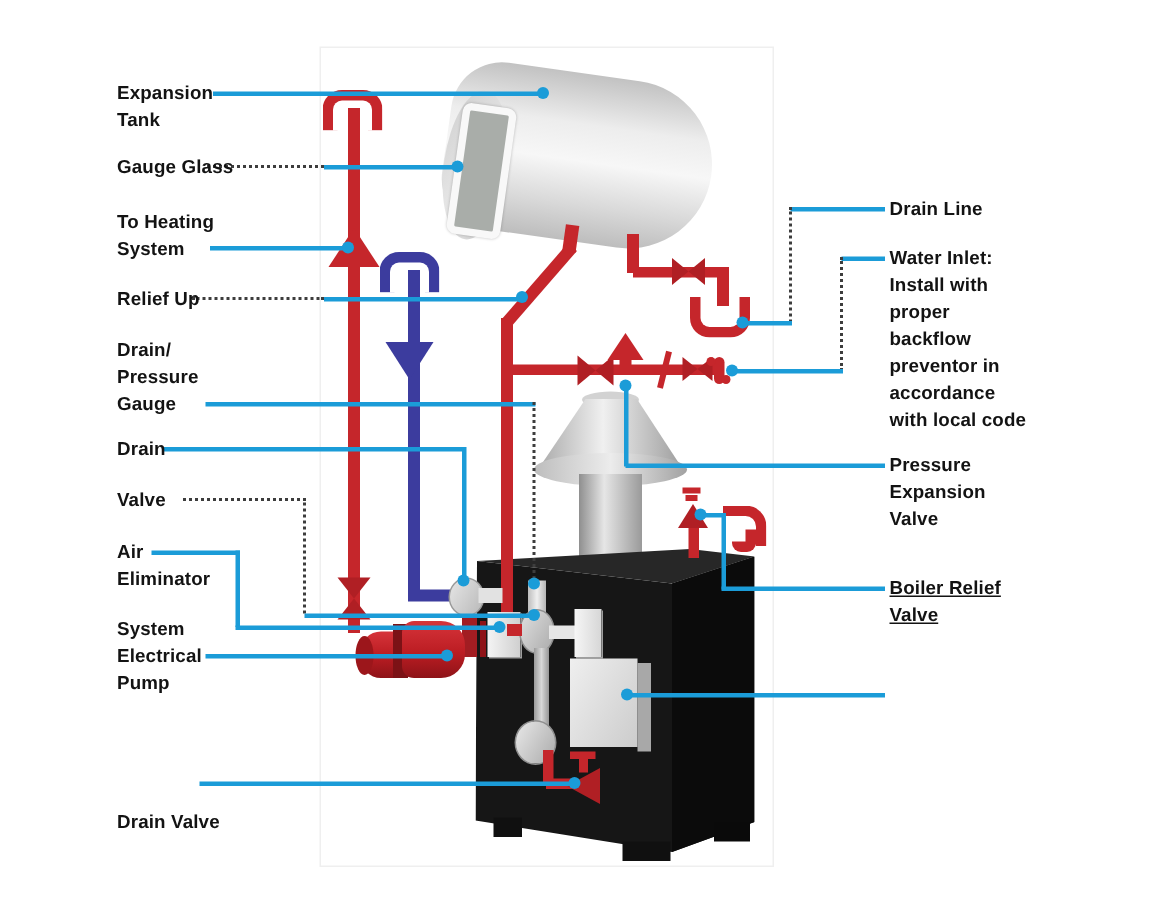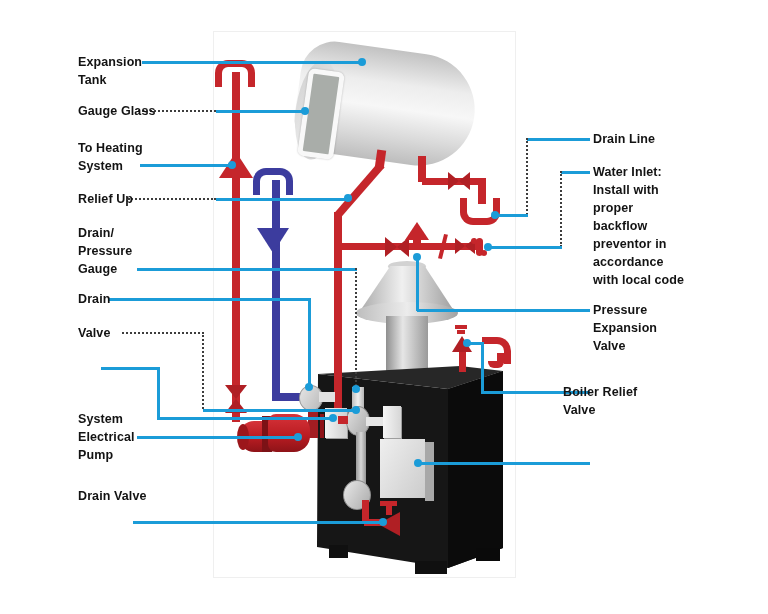--- a/index.html
+++ b/index.html
@@ -215,44 +215,48 @@
     <div>Drain/</div>
     <div>Pressure</div>
     <div>Gauge</div>
   </div>
   <div class="label" style="left:78px;top:290px;">
     <div>Drain</div>
   </div>
   <div class="label" style="left:78px;top:324px;">
     <div>Valve</div>
   </div>
+  <div class="label" style="left:78px;top:359px;">
+    <div>Air</div>
+    <div>Eliminator</div>
+  </div>
   <div class="label" style="left:78px;top:410px;">
     <div>System</div>
     <div>Electrical</div>
     <div>Pump</div>
   </div>
-  <div class="label" style="left:78px;top:487px;">
+  <div class="label" style="left:78px;top:539px;">
     <div>Drain Valve</div>
   </div>
 
   <div class="label" style="left:593px;top:130px;">
     <div>Drain Line</div>
   </div>
   <div class="label" style="left:593px;top:163px;">
     <div>Water Inlet:</div>
     <div>Install with</div>
     <div>proper</div>
     <div>backflow</div>
     <div>preventor in</div>
     <div>accordance</div>
     <div>with local code</div>
   </div>
   <div class="label" style="left:593px;top:301px;">
     <div>Pressure</div>
     <div>Expansion</div>
     <div>Valve</div>
   </div>
-  <div class="label" style="left:563px;top:383px;">
+  <div class="label" style="left:593px;top:383px;text-decoration:underline;">
     <div>Boiler Relief</div>
     <div>Valve</div>
   </div>
 
 </div>
 
 </body></html>

